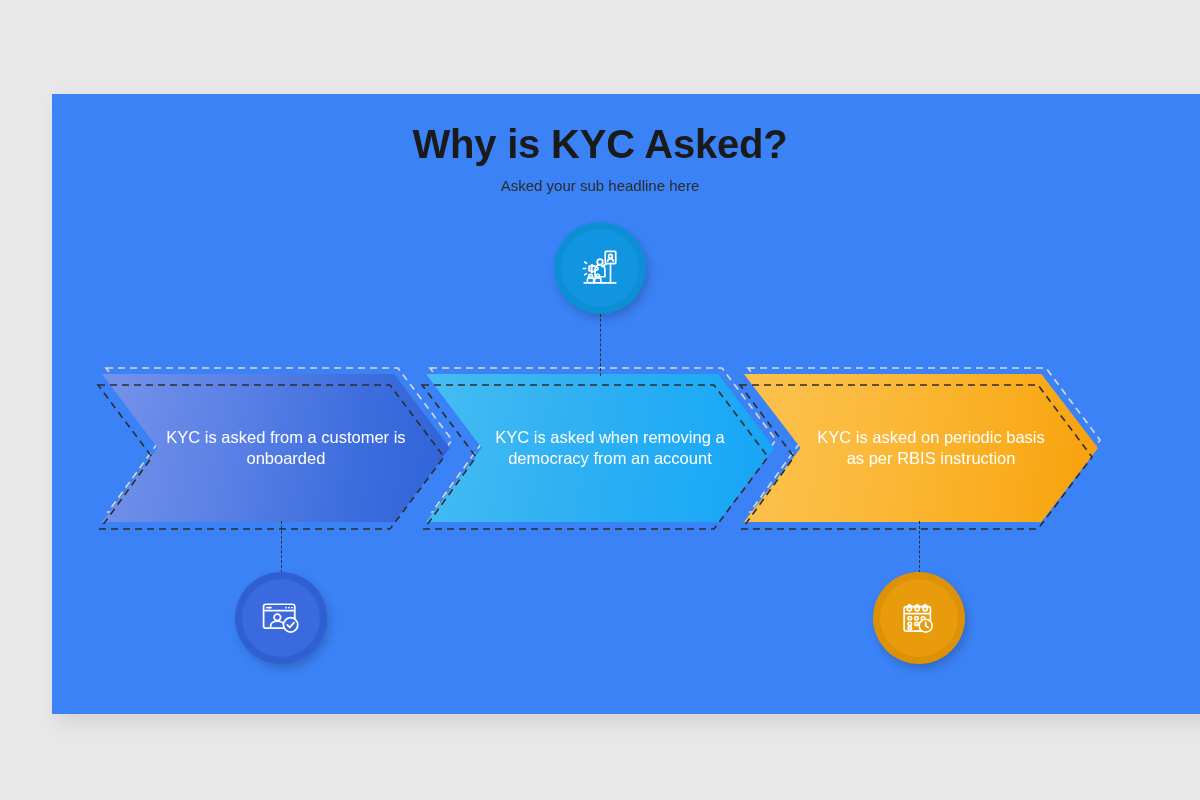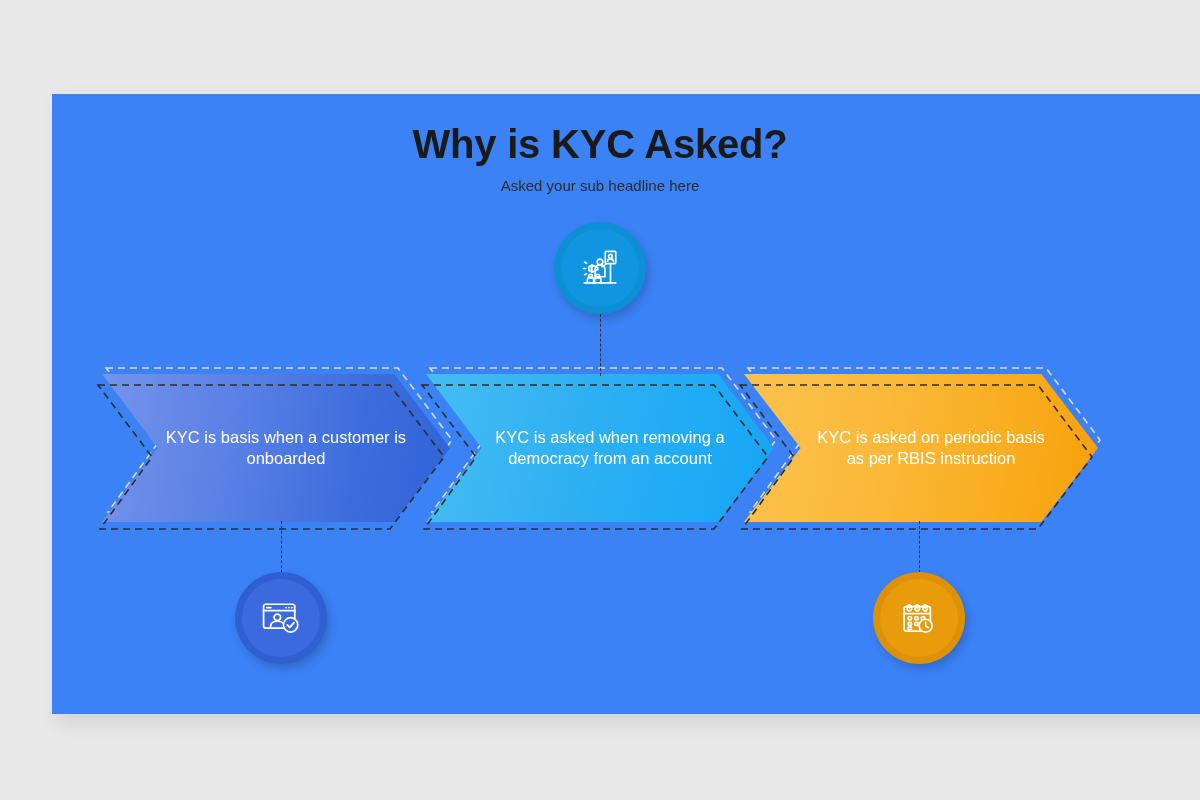--- a/index.html
+++ b/index.html
@@ -182,21 +182,21 @@
           <svg viewBox="0 0 348 148" preserveAspectRatio="none">
             <polygon points="0,2 292,2 346,74 292,146 2,146 54,74"></polygon>
           </svg>
         </div>
         <div class="chev-shape"></div>
         <div class="chev-dash dash-dark">
           <svg viewBox="0 0 348 148" preserveAspectRatio="none">
             <polygon points="0,2 292,2 346,74 292,146 2,146 54,74"></polygon>
           </svg>
         </div>
-        <div class="chev-text">KYC is basis when a customer is onboarded</div>
+        <div class="chev-text">KYC is asked from a customer is onboarded</div>
       </div>
 
       <div class="chev-wrap chev-3">
         <div class="chev-dash dash-light">
           <svg viewBox="0 0 354 148" preserveAspectRatio="none">
             <polygon points="0,2 298,2 352,74 298,146 2,146 54,74"></polygon>
           </svg>
         </div>
         <div class="chev-shape"></div>
         <div class="chev-dash dash-dark">

